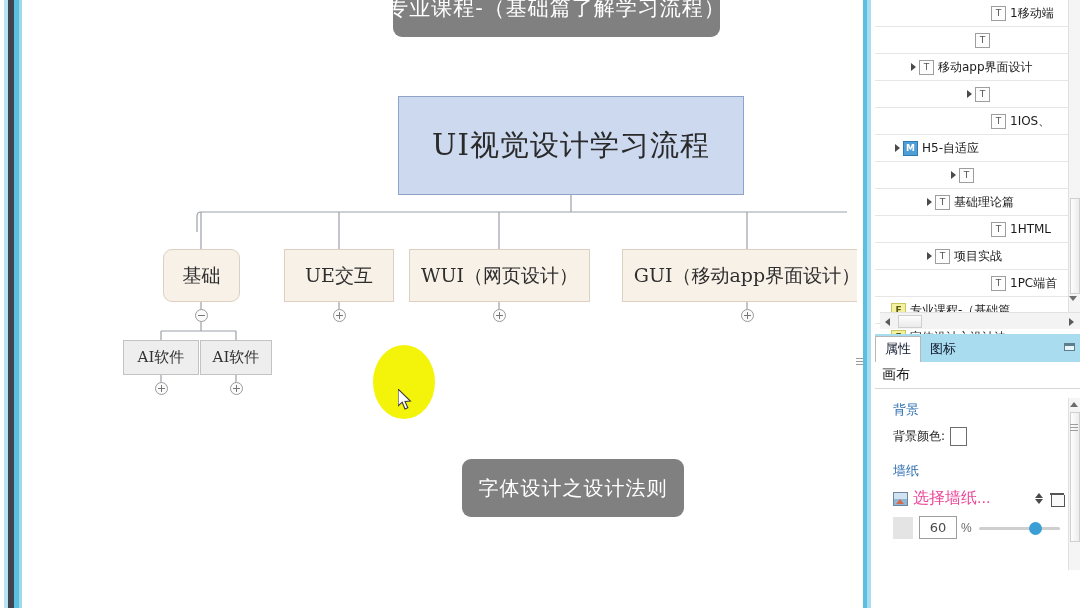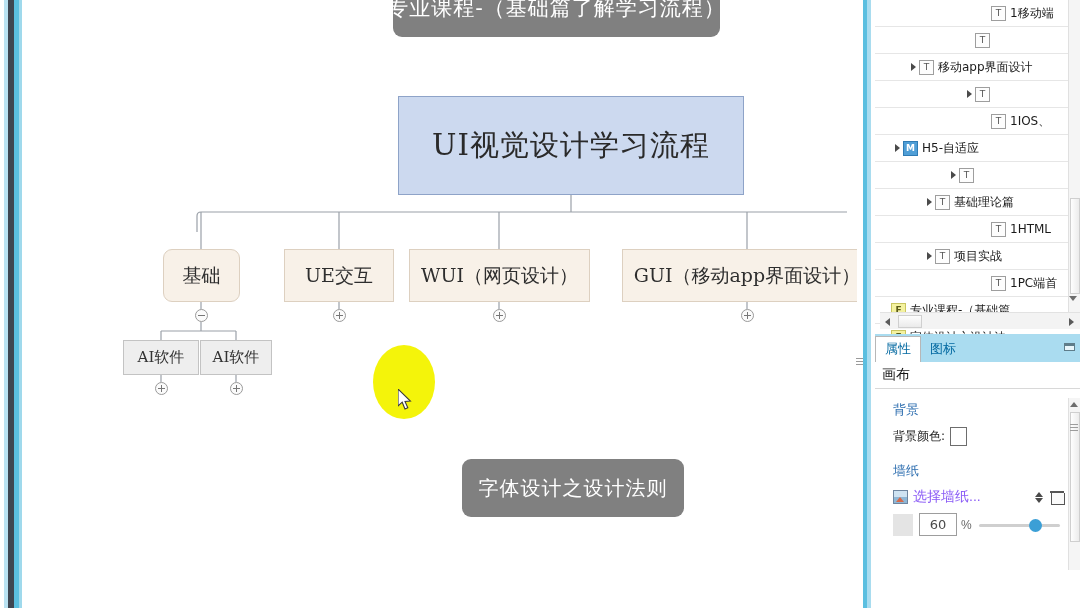--- a/index.html
+++ b/index.html
@@ -189,21 +189,21 @@
   #props-panel {
     position: absolute; left: 875px; top: 334px; width: 205px; height: 274px;
     background: #ffffff;
   }
   #props-tabbar {
     position: relative; height: 28px;
     background: #aadcf0;
     display: flex; align-items: flex-end;
   }
   .ptab {
-    padding: 3px 9px 4px 9px; font-size: 13px; color: #0369a1;
+    padding: 3px 9px 4px 9px; font-size: 13px; color: #0f172a;
     font-family: "DejaVu Sans", "Liberation Sans", sans-serif;
     line-height: 18px;
   }
   .ptab.active { background: #ffffff; border: 1px solid #b7b7b7; border-bottom: none; }
   #tab-min {
     position: absolute; right: 5px; top: 9px; width: 11px; height: 8px;
     border: 1px solid #5f7d8a; border-top-width: 3px; background: #e9f6fb;
   }
   #props-title {
     height: 27px; display: flex; align-items: center;
@@ -230,21 +230,21 @@
     width: 15px; height: 14px; border: 1px solid #6f86a0;
     background: linear-gradient(to bottom,#cfe3f2 50%,#8fb7d6 50%);
     position: relative; margin-right: 5px; flex: 0 0 auto;
   }
   .pic-icon::after {
     content: ""; position: absolute; left: 2px; bottom: 1px;
     width: 0; height: 0;
     border-left: 4px solid transparent; border-right: 4px solid transparent;
     border-bottom: 5px solid #d66a4a;
   }
-  .wp-label { font-size: 14px; color: #8b5cf6; flex: 1;
+  .wp-label { font-size: 16px; color: #ec4899; flex: 1;
     font-family: Liberation Sans, sans-serif; }
   .spinner { width: 9px; margin-right: 8px; }
   .spinner i {
     display: block; width: 0; height: 0; margin: 1px auto;
     border-left: 4px solid transparent; border-right: 4px solid transparent;
   }
   .spinner i.up { border-bottom: 5px solid #4a4a4a; }
   .spinner i.dn { border-top: 5px solid #4a4a4a; }
   .trash {
     width: 12px; height: 14px; margin-right: 9px; position: relative; flex: 0 0 auto;

